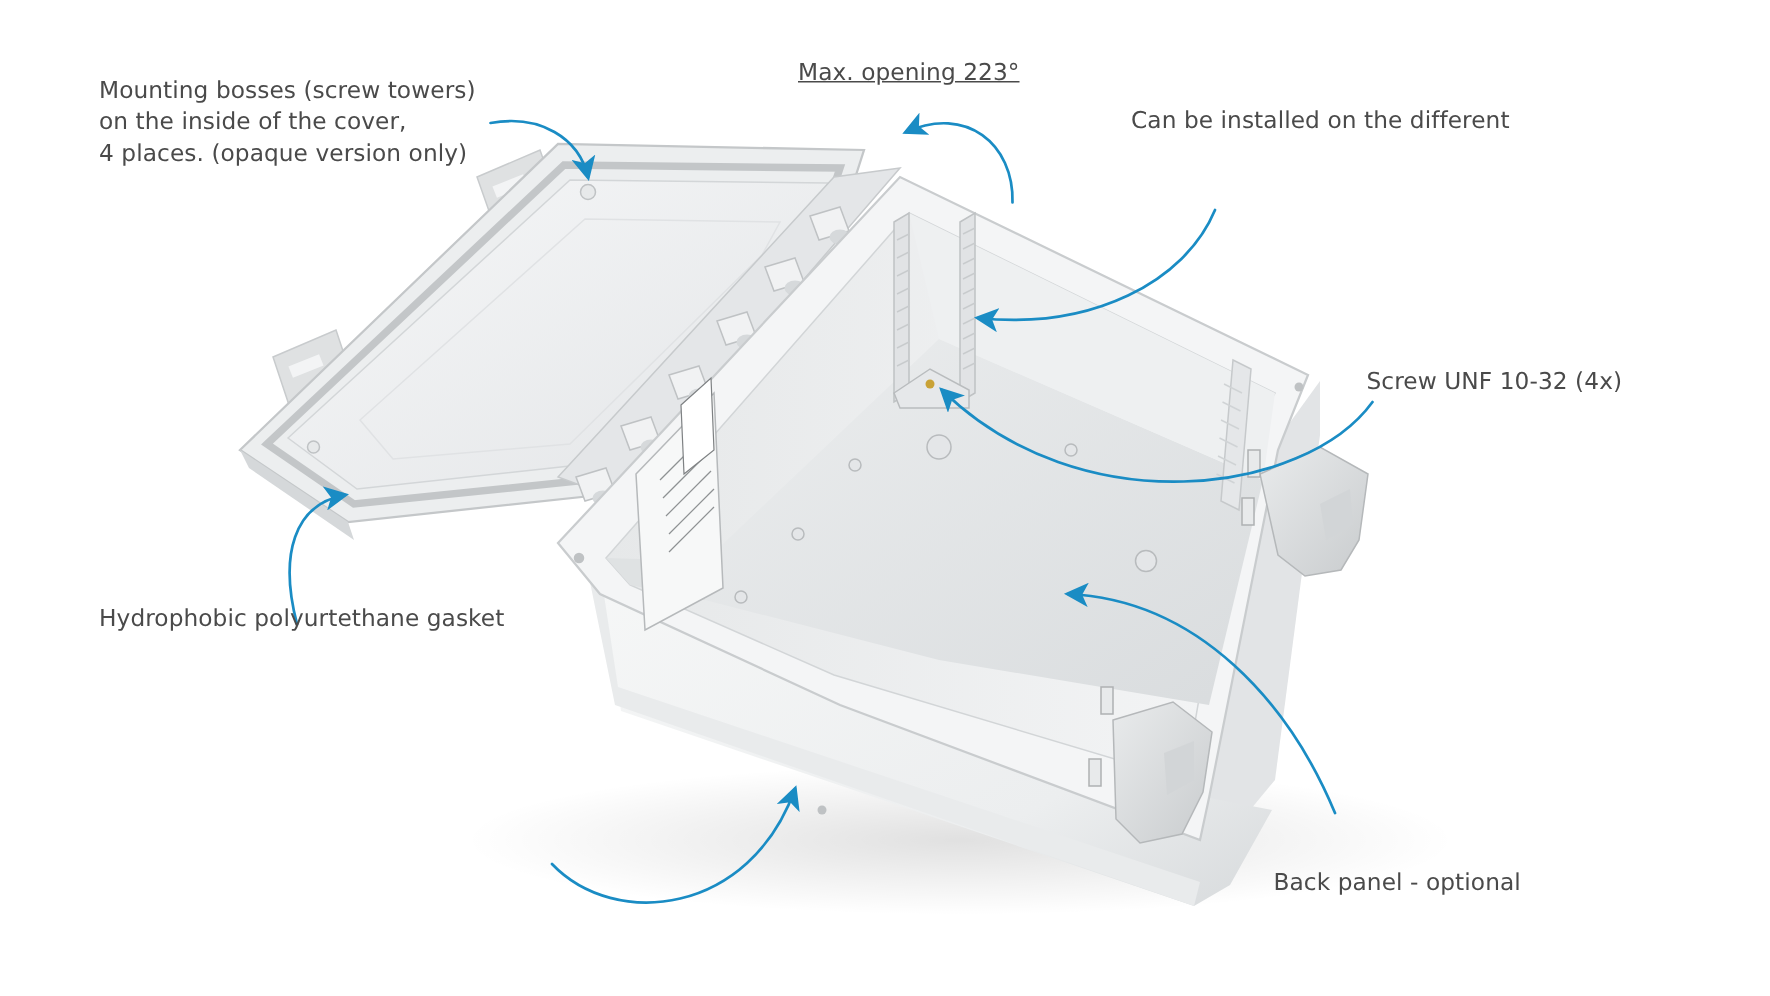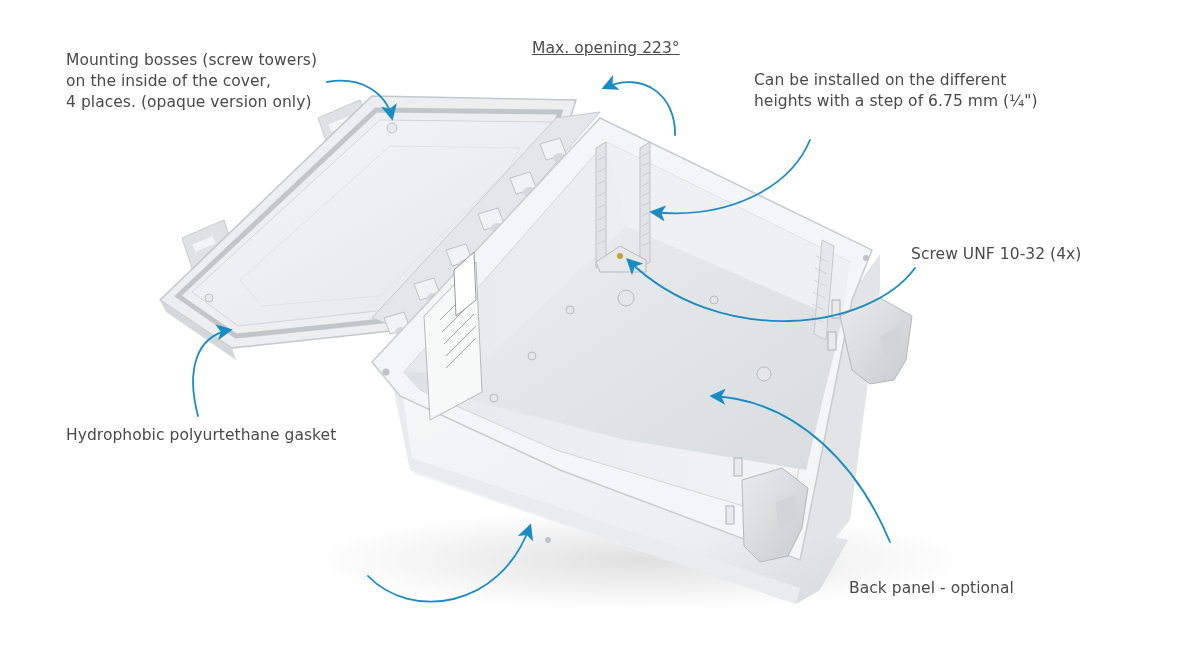--- a/index.html
+++ b/index.html
@@ -30,21 +30,21 @@
       font-size: 15.5px;
       line-height: 21px;
       white-space: nowrap;
       letter-spacing: 0.05px;
     }
     .callout .line { display: block; }
     #c-bosses   { left: 66px;  top: 50px; }
     #c-opening  { left: 532px; top: 38px; text-decoration: underline; }
     #c-elevator { left: 754px; top: 70px; }
     #c-screw    { left: 911px; top: 244px; text-align: right; }
-    #c-gasket   { left: 66px;  top: 425px; }
+    #c-gasket   { left: 66px;  top: 402px; }
     #c-wall     { left: 249px; top: 549px; }
     #c-back     { left: 849px; top: 578px; }
   </style>
 </head>
 <body>
 
 <div class="stage">
 
   <svg class="illustration" viewBox="0 0 1180 664" xmlns="http://www.w3.org/2000/svg">
     <defs>
@@ -242,21 +242,20 @@
     <span class="line">on the inside of the cover,</span>
     <span class="line">4 places. (opaque version only)</span>
   </div>
 
   <div class="callout" id="c-opening">
     <span class="line">Max. opening 223°</span>
   </div>
 
   <div class="callout" id="c-elevator">
     <span class="line">Can be installed on the different</span>
-    <span class="line">heights with a step of 6.75 mm (¼")</span>
   </div>
 
   <div class="callout" id="c-screw">
     <span class="line">Screw UNF 10-32 (4x)</span>
   </div>
 
   <div class="callout" id="c-gasket">
     <span class="line">Hydrophobic polyurtethane gasket</span>
   </div>
 

